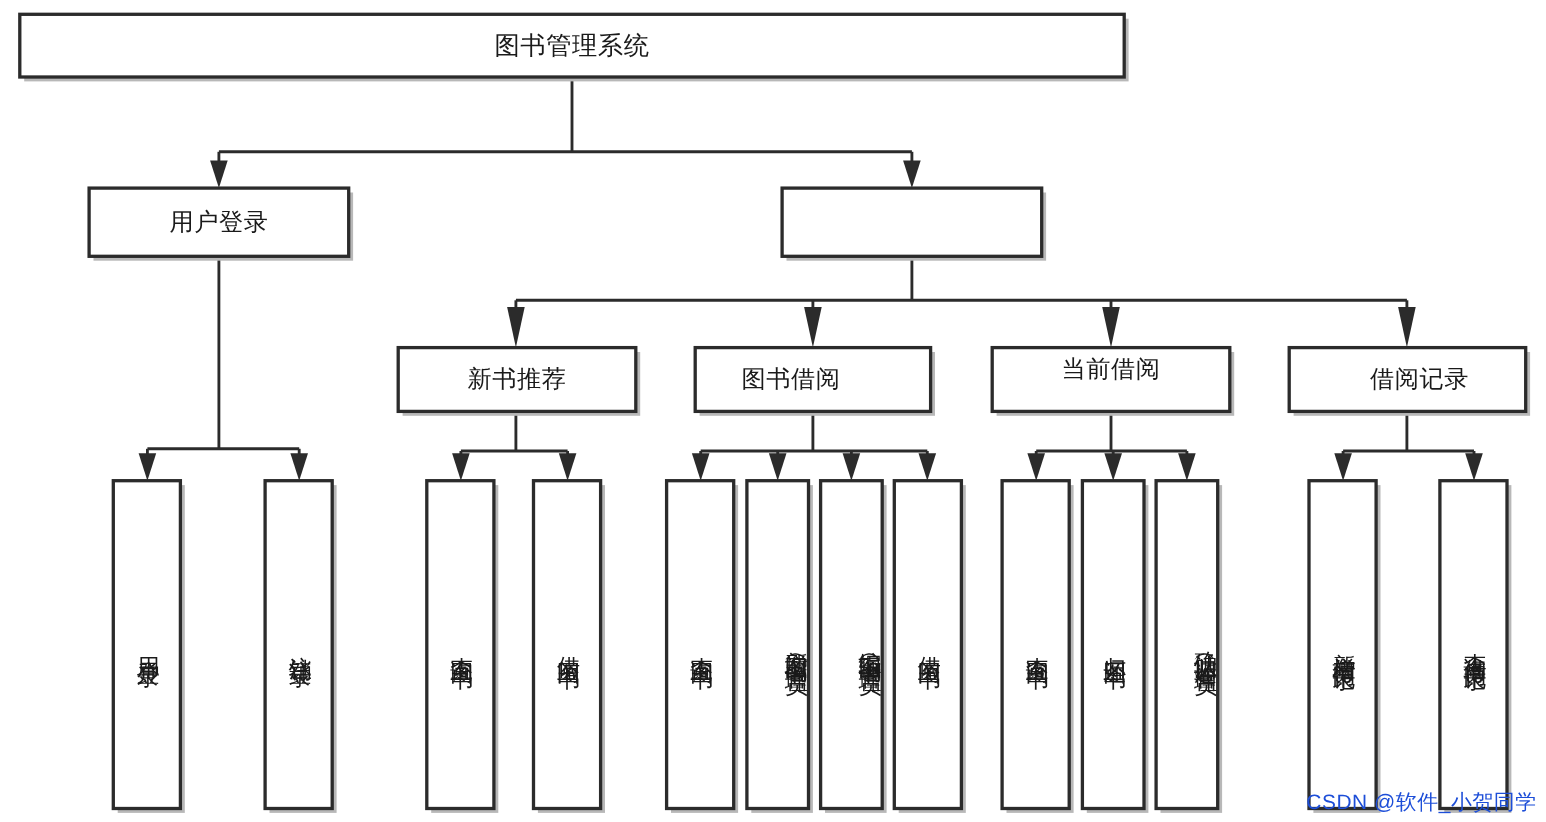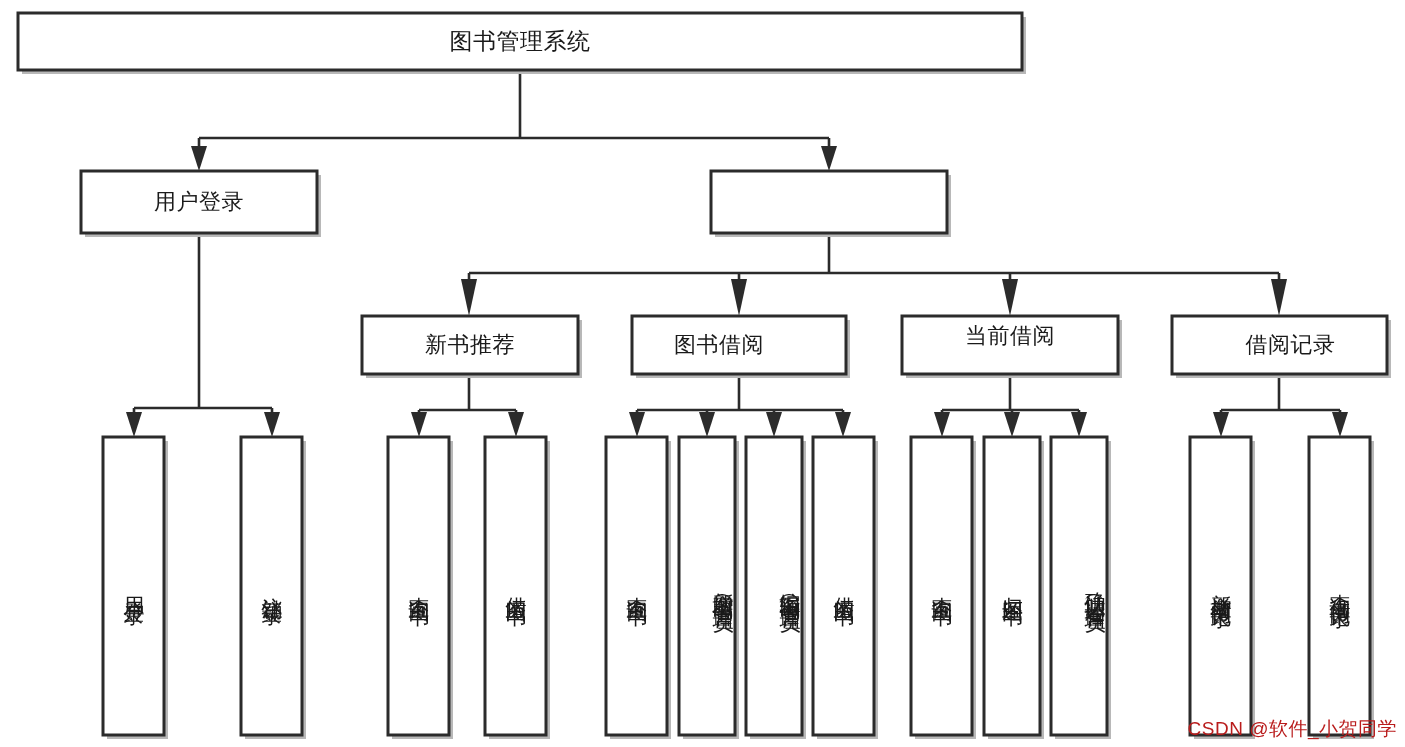--- a/index.html
+++ b/index.html
@@ -72,21 +72,21 @@
     white-space: nowrap;
   }
   .node-label.root {
     font-size: 23px;
   }
   .watermark {
     position: absolute;
     right: 8px;
     bottom: 5px;
     font-size: 19px;
-    color: #b91c1c;
+    color: #1d4ed8;
     font-family: "Liberation Sans", "DejaVu Sans", sans-serif;
     white-space: nowrap;
     letter-spacing: 0.5px;
   }
 </style>
 </head>
 <body>
 
 <div id="diagram-root">
 

